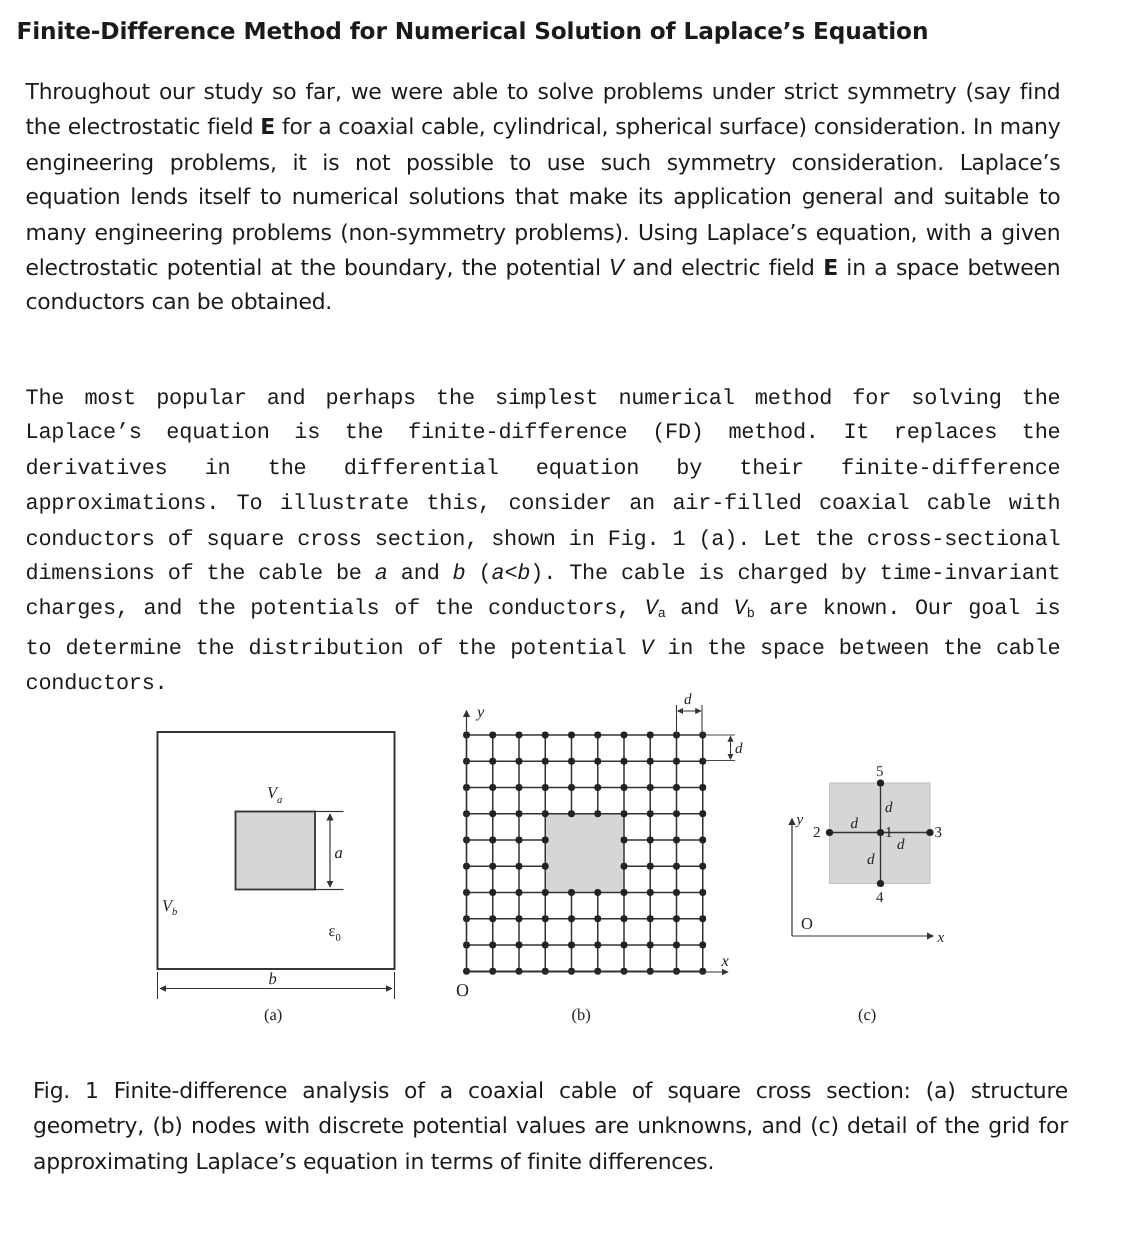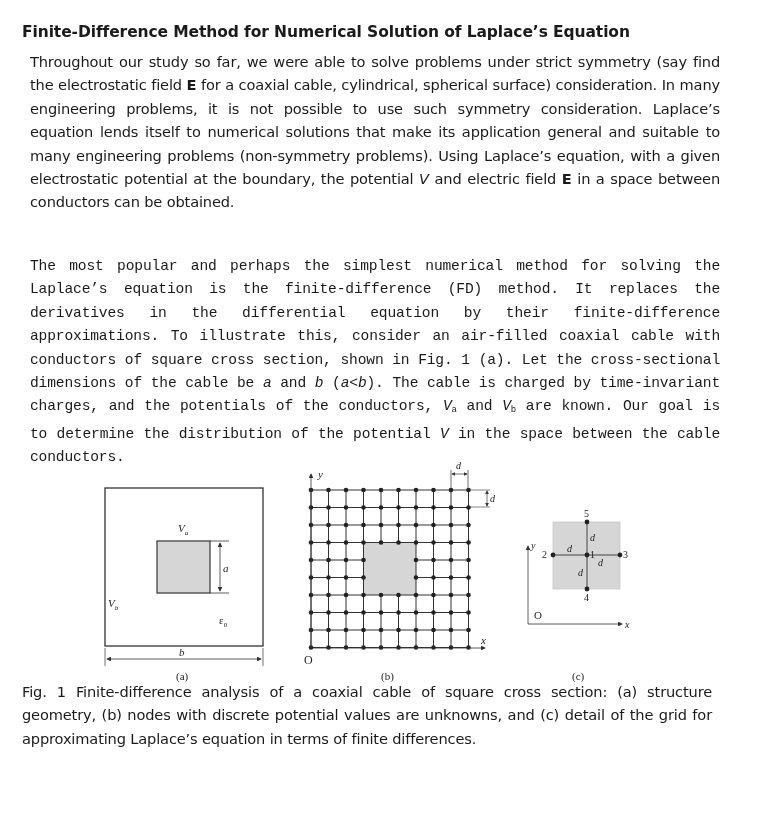--- a/index.html
+++ b/index.html
@@ -1,22 +1,22 @@
 <!DOCTYPE html>
 <html><head>
 <meta charset="utf-8">
 <style>
   html, body { margin:0; padding:0; background:#ffffff; }
   body { width:759px; height:839px; position:relative; overflow:hidden;
          font-family:"DejaVu Sans", "Liberation Sans", sans-serif; color:#1a1a1a; }
-  .title { position:absolute; left:22px; top:12px; font-size:15.5px; font-weight:bold; letter-spacing:-0.1px;margin-top:11px; }
-  .para { position:absolute; left:30px; width:690px; font-size:14.6px; line-height:23.4px; text-align:justify; letter-spacing:-0.15px; }
+  .title { position:absolute; left:11px; top:12px; font-size:15.5px; font-weight:bold; letter-spacing:-0.1px; }
+  .para { position:absolute; left:17px; width:690px; font-size:14.6px; line-height:23.4px; text-align:justify; letter-spacing:-0.15px; }
   .p1 { top:50px; }
   .p2 { top:255px;font-family:Liberation Mono, monospace; }
-  .caption { position:absolute; left:22px; top:680px; width:690px; font-size:14.6px; line-height:23.4px; text-align:justify; letter-spacing:-0.15px; }
+  .caption { position:absolute; left:22px; top:716px; width:690px; font-size:14.6px; line-height:23.4px; text-align:justify; letter-spacing:-0.15px; }
   .figure { position:absolute; left:0; top:450px; width:759px; height:250px; }
   svg text { font-family:"Liberation Serif", "DejaVu Serif", serif; fill:#222; }
   i { font-style:italic; }
   sub { font-size:9px; vertical-align:-2px; }
 </style>
 </head>
 <body>
 
 <div class="title">Finite-Difference Method for Numerical Solution of Laplace’s Equation</div>
 

